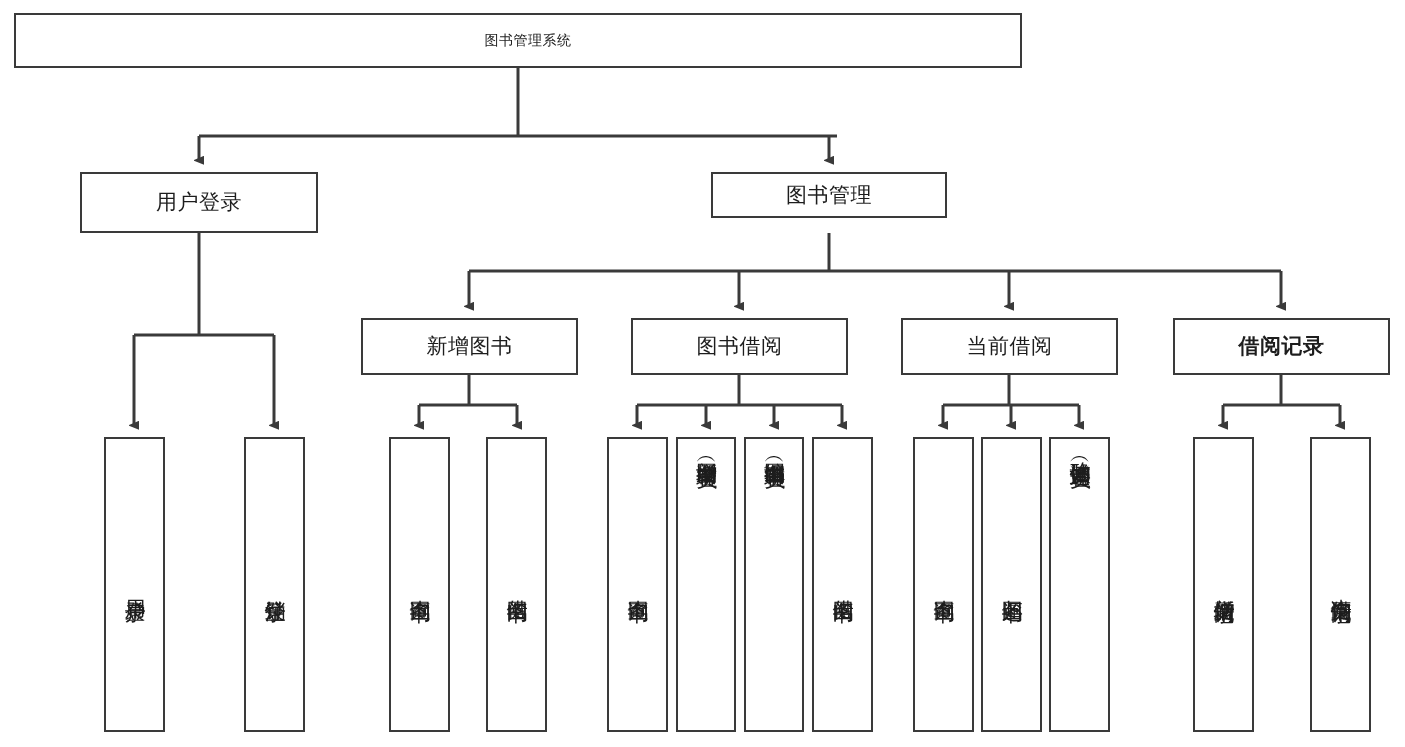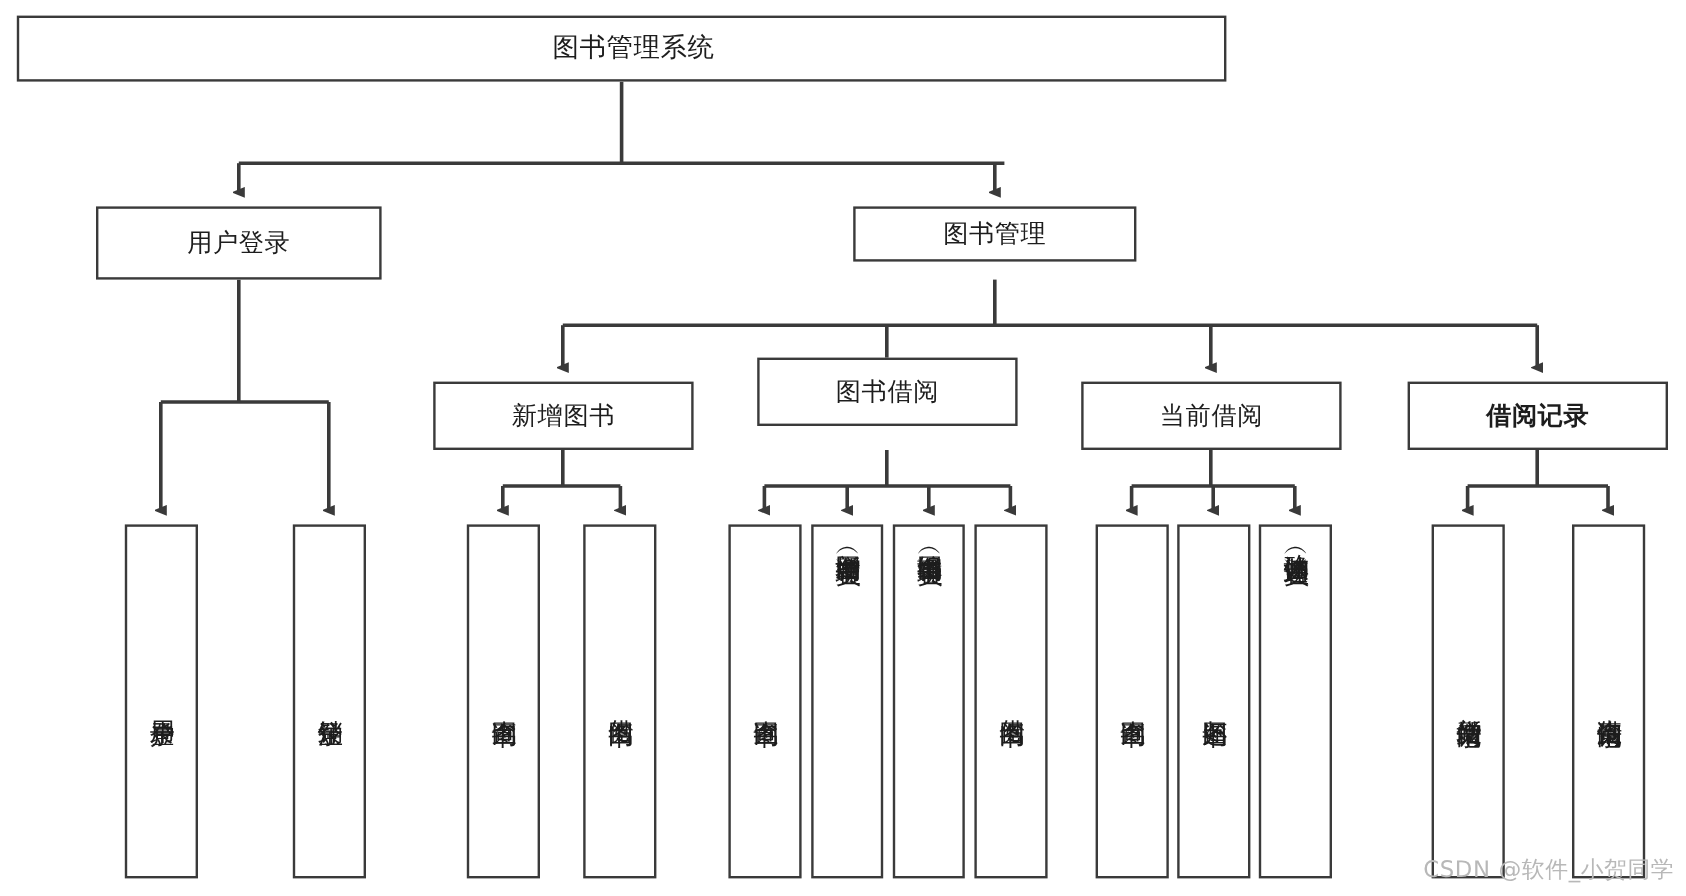--- a/index.html
+++ b/index.html
@@ -33,21 +33,21 @@
     color: #1d1d1d;
     z-index: 2;
   }
   .node-h {
     font-size: 21px;
     line-height: 1.15;
     letter-spacing: 0.5px;
     white-space: nowrap;
   }
   .node-title {
-    font-size: 22px;
+    font-size: 14px;
     padding-left: 20px;
   }
   .node-v {
     writing-mode: vertical-rl;
     text-orientation: upright;
     font-size: 21px;
     line-height: 1.22;
     letter-spacing: 1px;
     padding: 4px 0;
     text-align: center;
@@ -130,21 +130,21 @@
   <div class="node node-h" style="left:80px; top:172px; width:238px; height:61px;">
     <span>用户登录</span>
   </div>
   <div class="node node-h" style="left:711px; top:172px; width:236px; height:46px;">
     <span>图书管理</span>
   </div>
 
   <div class="node node-h" style="left:361px; top:318px; width:217px; height:57px;">
     <span>新增图书</span>
   </div>
-  <div class="node node-h" style="left:631px; top:298px; width:217px; height:57px;">
+  <div class="node node-h" style="left:631px; top:318px; width:217px; height:57px;">
     <span>图书借阅</span>
   </div>
   <div class="node node-h" style="left:901px; top:318px; width:217px; height:57px;">
     <span>当前借阅</span>
   </div>
   <div class="node node-h" style="left:1173px; top:318px; width:217px; height:57px;font-weight:bold;">
     <span>借阅记录</span>
   </div>
 
   <div class="node node-v" style="left:104px; top:437px; width:61px; height:295px;">
@@ -184,15 +184,14 @@
     <span>确认归还（管理员）</span>
   </div>
 
   <div class="node node-v" style="left:1193px; top:437px; width:61px; height:295px;">
     <span>新增借阅记录</span>
   </div>
   <div class="node node-v" style="left:1310px; top:437px; width:61px; height:295px;">
     <span>查询借阅记录</span>
   </div>
 
-  <div class="watermark">CSDN @软件_小贺同学</div>
 
 </div>
 
 </body></html>

